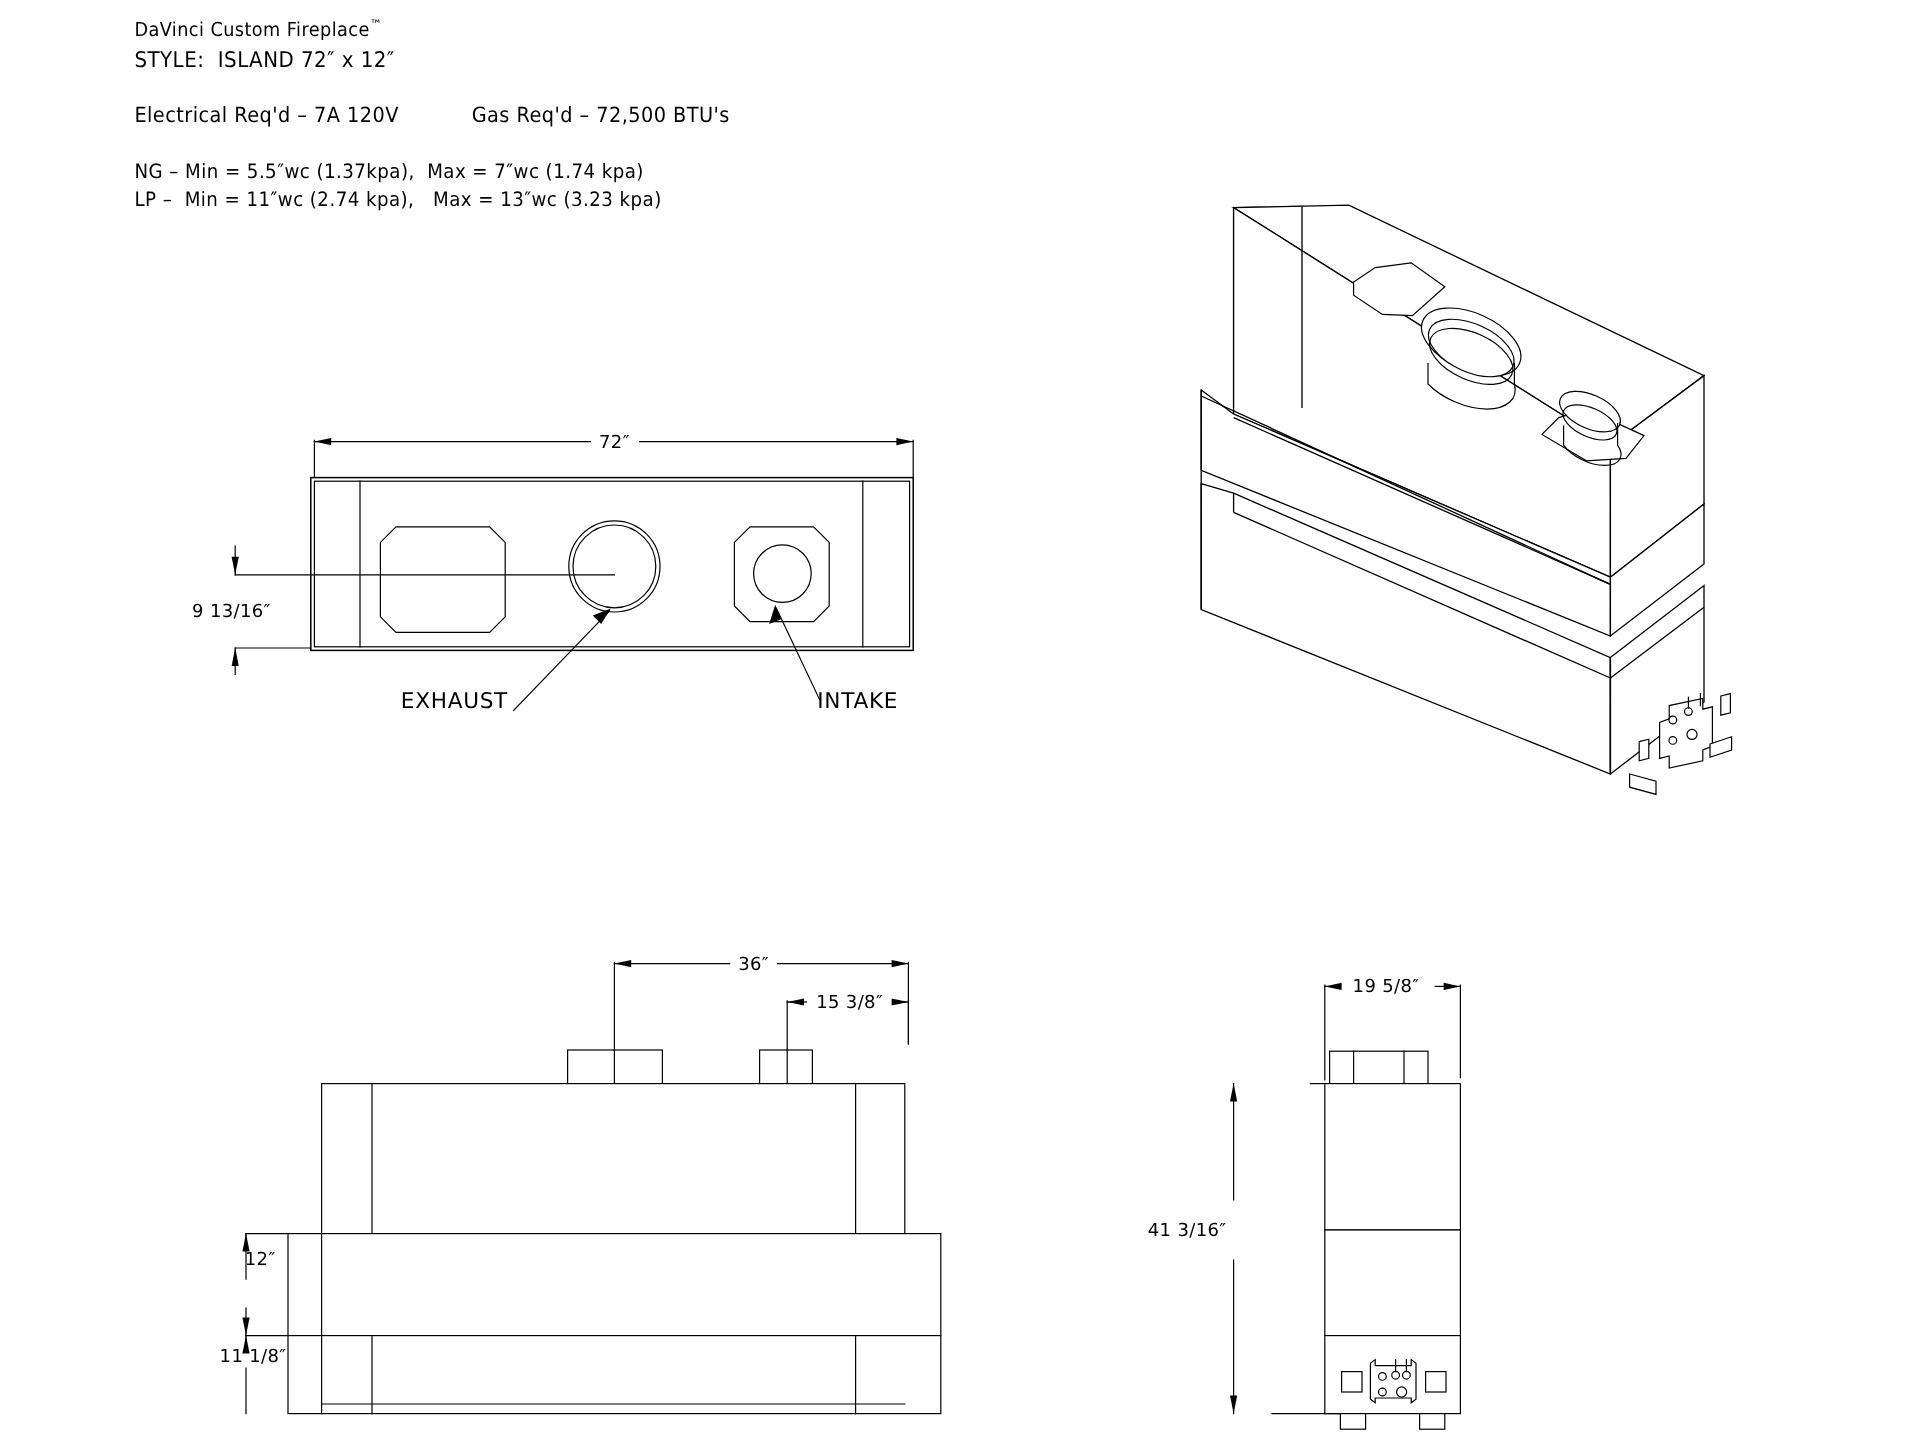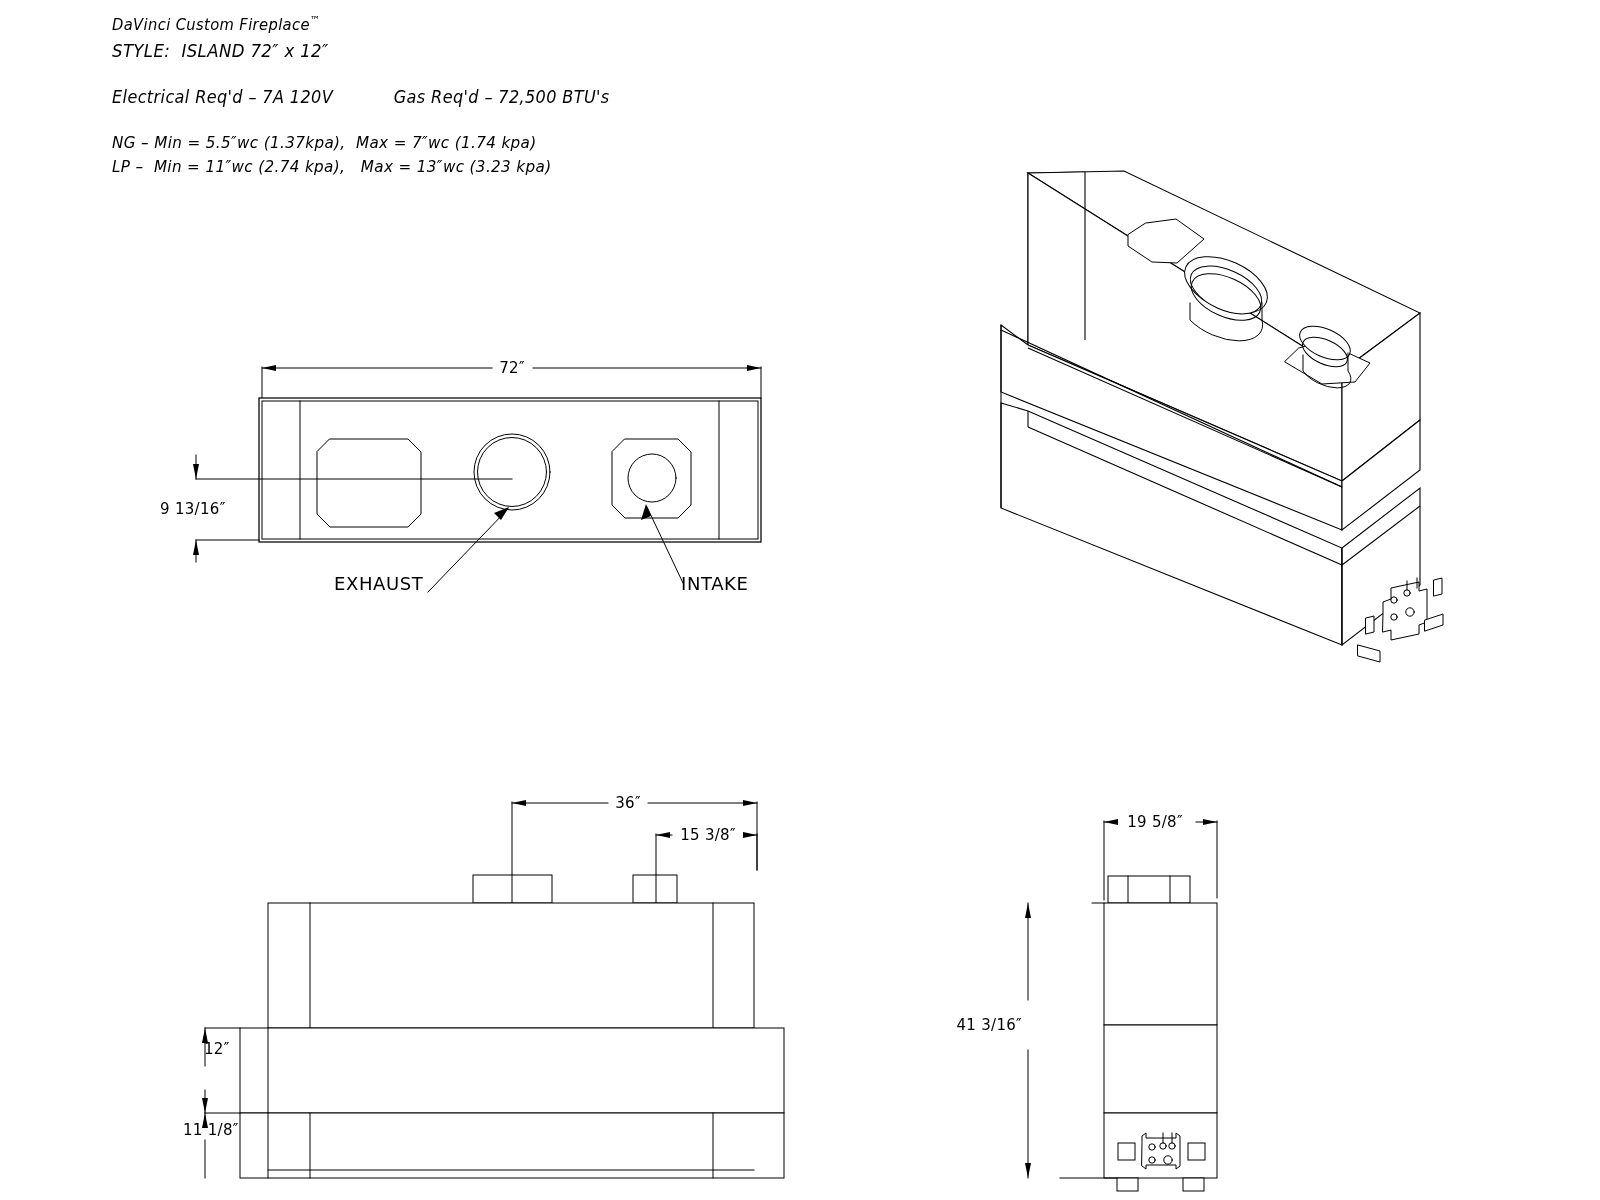--- a/index.html
+++ b/index.html
@@ -21,21 +21,20 @@
     left: 0; top: 0;
     width: 1600px;
     height: 1200px;
   }
   
   #header-block {
     position: absolute;
     left: 112px;
     top: 8px;
     width: 760px;
-    font-style: italic;
   }
   .hdr-line {
     font-family: "DejaVu Sans", sans-serif;
     font-size: 17.5px;
     line-height: 27px;
     letter-spacing: 0.4px;
     white-space: pre;
     color: #000;
     transform: scaleX(0.92);
     transform-origin: left center;

